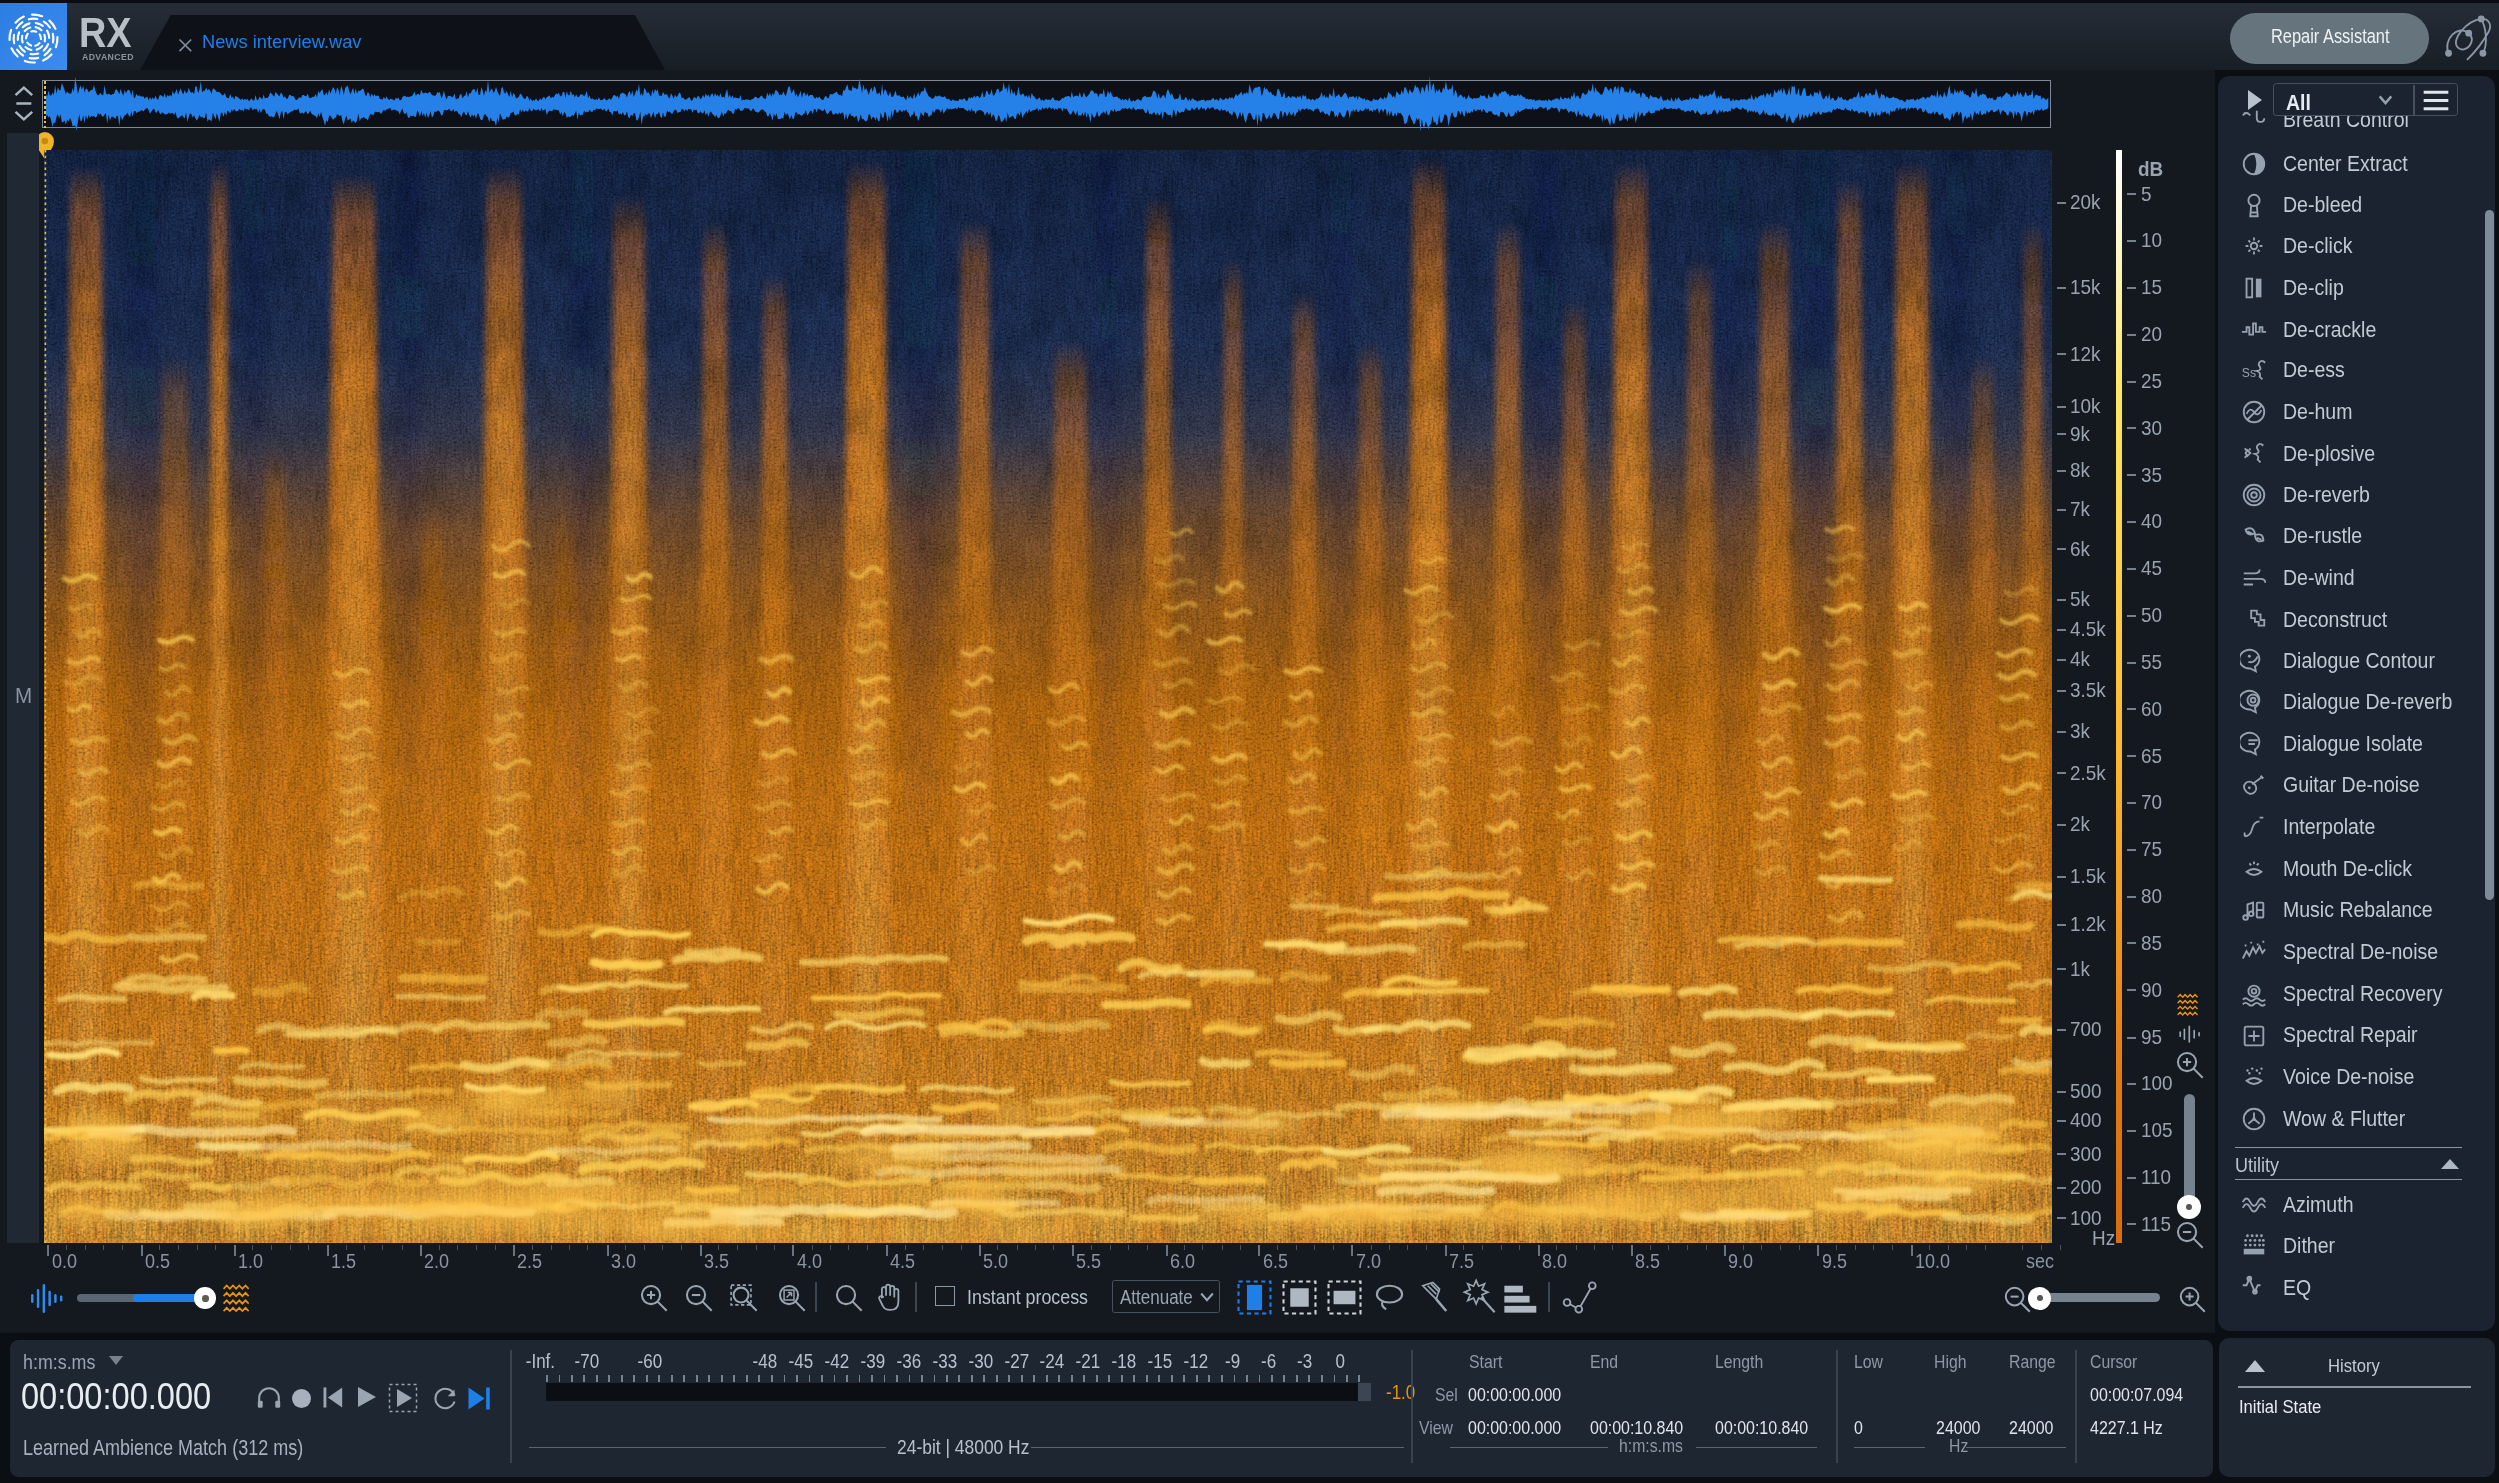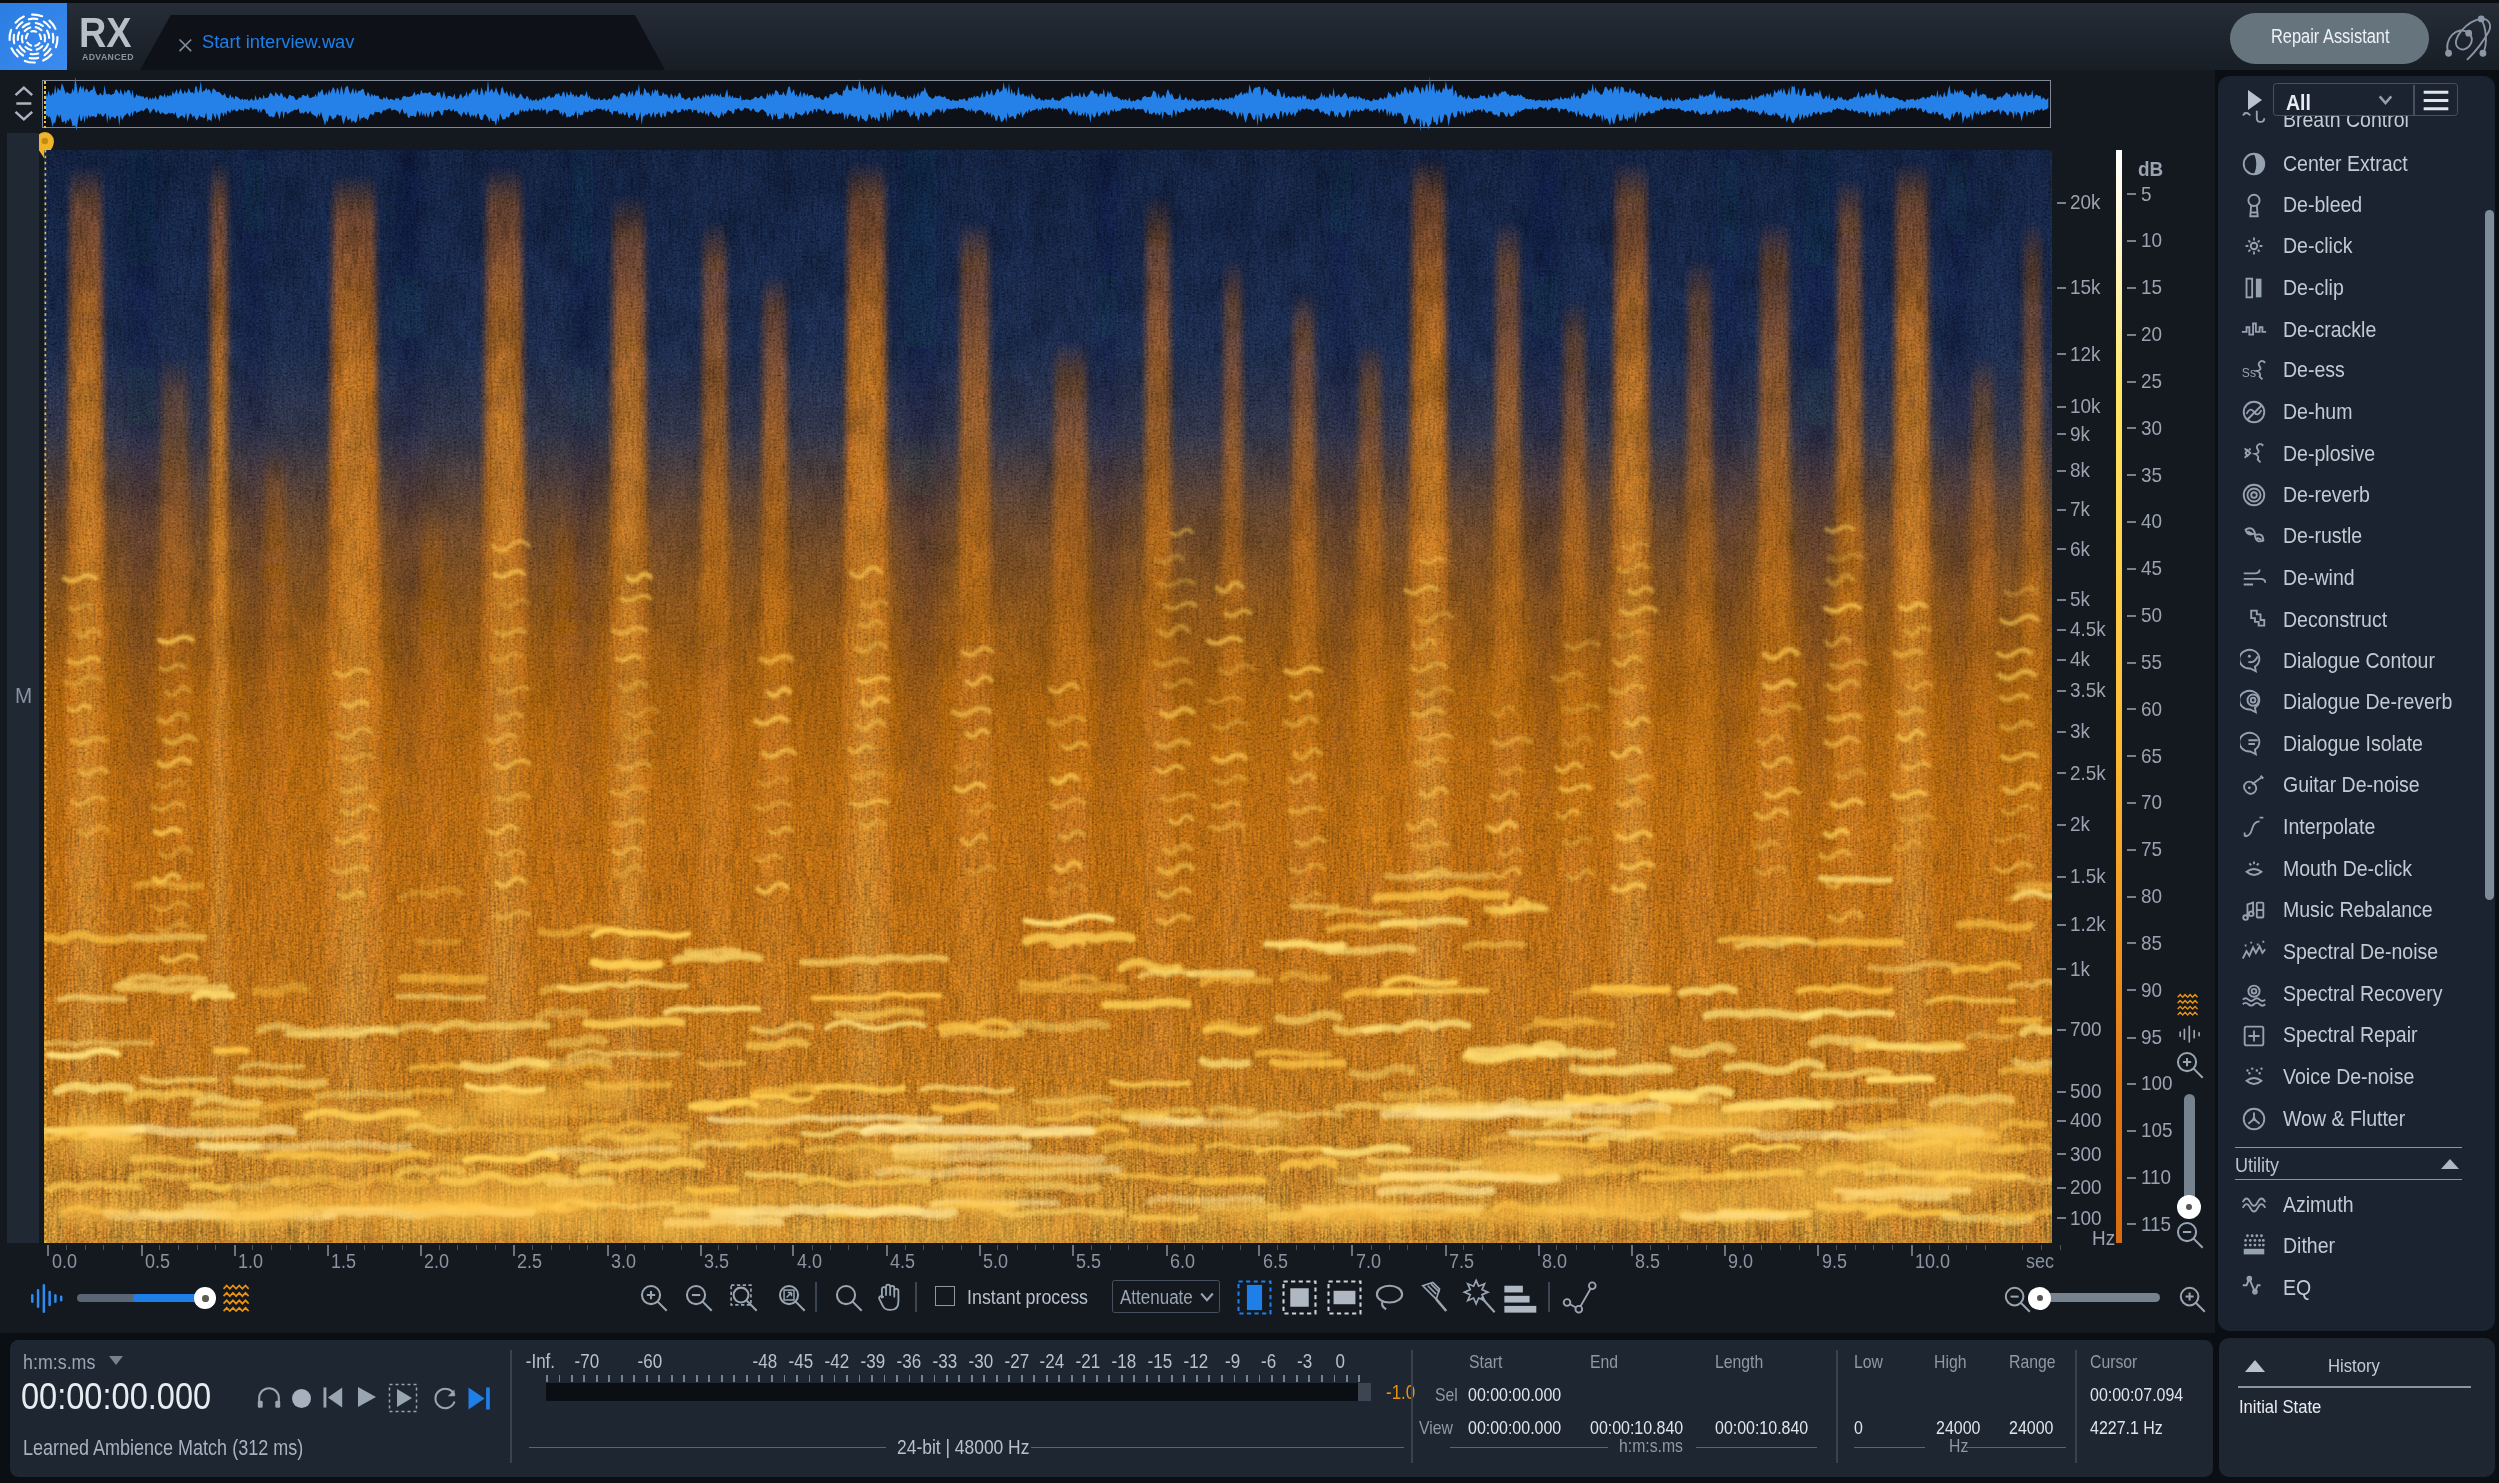--- a/index.html
+++ b/index.html
@@ -2,21 +2,21 @@
 <html style="font-size:13.3px"><head><meta charset="utf-8"><style>*{margin:0;padding:0;box-sizing:border-box}html,body{width:2500px;height:1483px;overflow:hidden;background:#0b0e13;font-family:"Liberation Sans",sans-serif}.tk{position:absolute;width:9.2px;height:1.7px;background:#77818e}</style></head><body>
 <div style="position:absolute;left:0;top:70px;width:2215px;height:1263px;background:#14181f"></div>
 <div style="position:absolute;left:0;top:0;width:2500px;height:70px;background:linear-gradient(180deg,#272e38 0%,#20262f 45%,#181e26 100%)"></div>
 <div style="position:absolute;left:0;top:0;width:2500px;height:2.5px;background:#0a0d12"></div>
 <svg style="position:absolute;left:0;top:0" width="750" height="70" viewBox="0 0 900 84">
     <path d="M168 84 L205 18 L762 18 L798 84 Z" fill="#0e1218"></path>
   </svg>
 <svg style="position:absolute;left:177px;top:37px" width="16.7" height="16.7" viewBox="0 0 20 20">
     <path d="M3 3 L17 17 M17 3 L3 17" stroke="#7f8b99" stroke-width="2"></path>
   </svg>
-<div style="position:absolute;left:202px;top:31px;font-size:18.3px;color:#1e7fe8;white-space:nowrap;transform:scaleX(1.00);transform-origin:left top;">Start interview.wav</div>
+<div style="position:absolute;left:202px;top:31px;font-size:18.3px;color:#1e7fe8;white-space:nowrap;transform:scaleX(1.00);transform-origin:left top;">News interview.wav</div>
 <div style="position:absolute;left:0;top:2.5px;width:67px;height:67px;background:linear-gradient(135deg,#2b7de2 0%,#3b8cf0 100%)"></div>
 <svg style="position:absolute;left:0;top:2.5px" width="67" height="67" viewBox="0 0 81 81">
     <path d="M31.5 42.9 A9 9 0 0 1 33.6 37.2" stroke="#fff" stroke-width="2.6" fill="none" stroke-linecap="round"></path>
     <path d="M37.8 34.4 A9 9 0 0 1 43.9 34.7" stroke="#fff" stroke-width="2.6" fill="none" stroke-linecap="round"></path>
     <path d="M47.8 37.8 A9 9 0 0 1 49.5 43.6" stroke="#fff" stroke-width="2.6" fill="none" stroke-linecap="round"></path>
     <path d="M47.7 48.4 A9 9 0 0 1 42.7 51.7" stroke="#fff" stroke-width="2.6" fill="none" stroke-linecap="round"></path>
     <path d="M37.6 51.5 A9 9 0 0 1 32.9 47.8" stroke="#fff" stroke-width="2.6" fill="none" stroke-linecap="round"></path>
     <path d="M43.1 29.2 A14 14 0 0 1 50.2 32.9" stroke="#fff" stroke-width="2.6" fill="none" stroke-linecap="round"></path>
     <path d="M53.7 38.4 A14 14 0 0 1 54.1 46.3" stroke="#fff" stroke-width="2.6" fill="none" stroke-linecap="round"></path>
     <path d="M51.1 52.1 A14 14 0 0 1 44.4 56.4" stroke="#fff" stroke-width="2.6" fill="none" stroke-linecap="round"></path>

